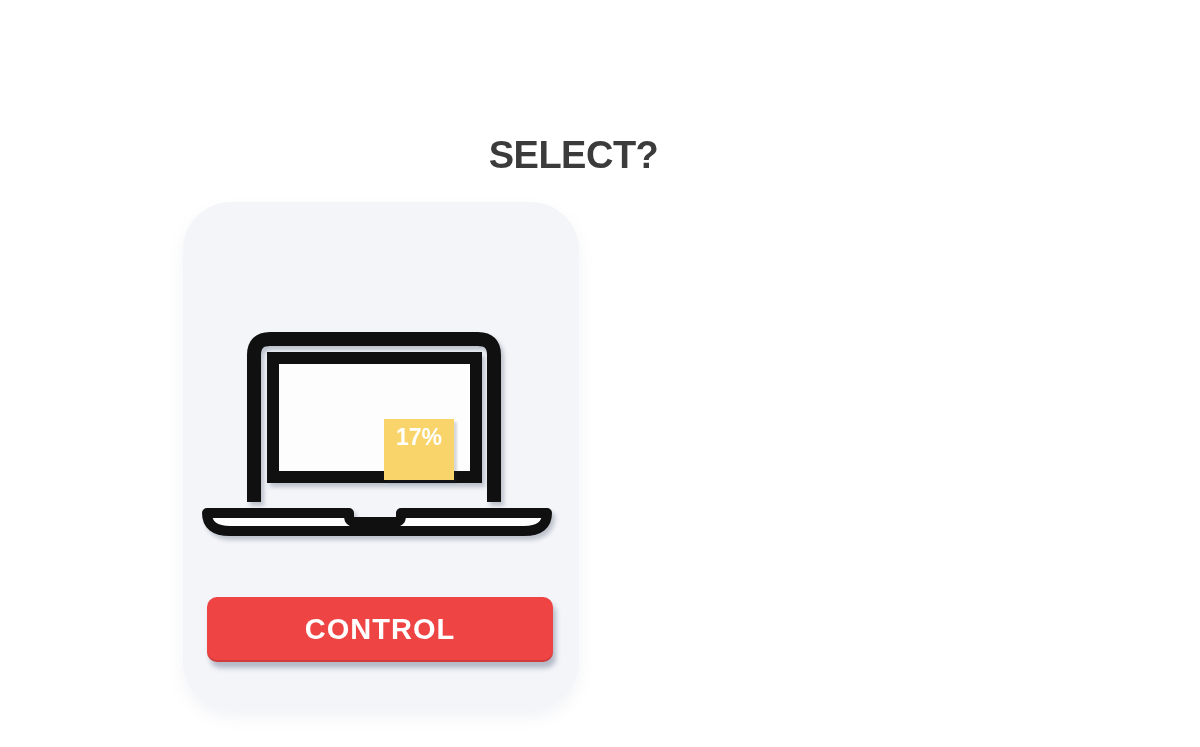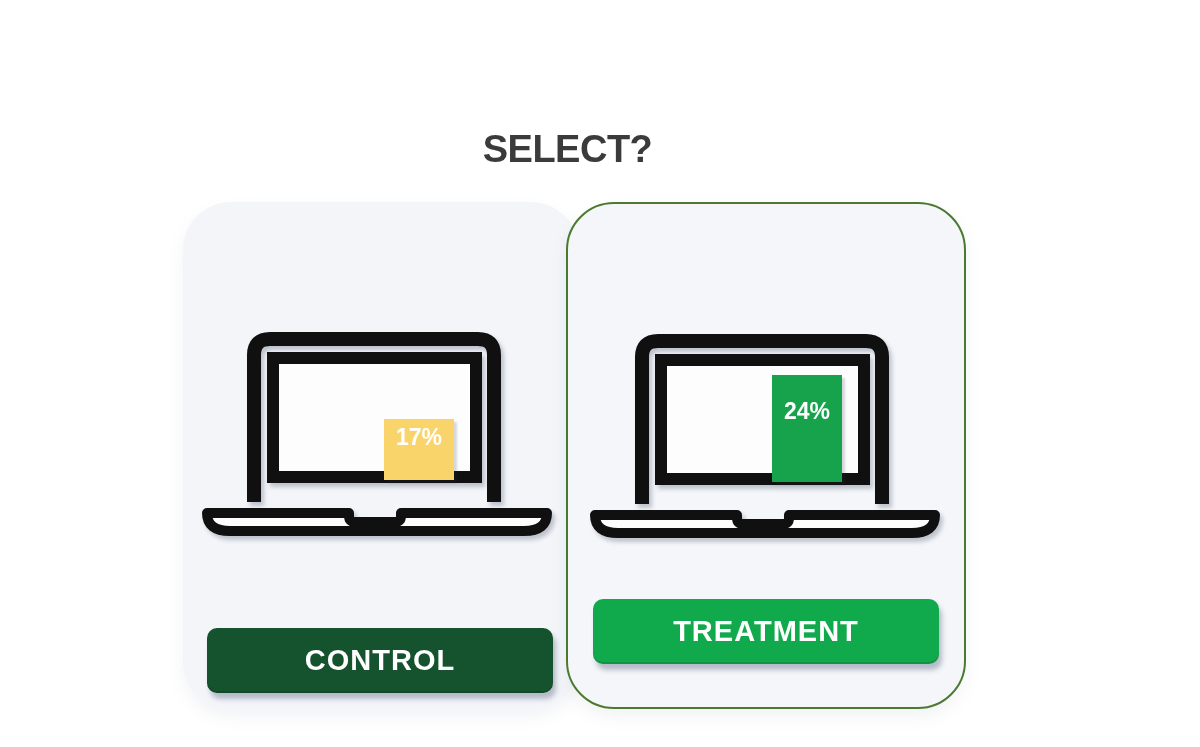--- a/index.html
+++ b/index.html
@@ -16,21 +16,21 @@
   }
   .stage {
     position: absolute;
     inset: 0;
   }
   .title {
     position: absolute;
     left: 0;
     top: 128px;
     width: 1135px;
-    margin: 0;
+    margin: 6px;
     text-align: center;
     font-size: 38px;
     font-weight: 800;
     letter-spacing: -0.5px;
     color: var(--title-color, #3b3b3b);
   }
   .card {
     position: absolute;
     top: 202px;
     height: 507px;
@@ -110,27 +110,17 @@
   <h1 class="title">SELECT?</h1>
 
   <section class="card card--control" style="background: rgb(243, 245, 249);">
     <svg class="laptop" viewBox="0 0 360 215" aria-hidden="true">
       <path class="lid" d="M55 172 V25 Q55 9 71 9 H279 Q295 9 295 25 V172"></path>
       <rect class="screen" x="74" y="28" width="203" height="119"></rect>
       <path class="base" d="M8 183 L150 183 L150 186 Q150 192 156 192 L196 192 Q202 192 202 186 L202 183 L348 183 Q348 201 325 201 L31 201 Q8 201 8 183 Z"></path>
       <rect class="bar" x="185" width="70" y="89" height="61" fill="#F8D46A"></rect>
       <text class="bar-label" x="220" y="115" text-anchor="middle">17%</text>
     </svg>
-    <button class="cta" style="background: #14532d; color: rgb(255, 255, 255); margin-top: 31px;">CONTROL</button>
+    <button class="cta" style="background: #ef4444; color: rgb(255, 255, 255);">CONTROL</button>
   </section>
 
-  <section class="card card--treatment" style="background: rgb(244, 246, 249);">
-    <svg class="laptop" viewBox="0 0 360 215" aria-hidden="true">
-      <path class="lid" d="M55 172 V25 Q55 9 71 9 H279 Q295 9 295 25 V172"></path>
-      <rect class="screen" x="74" y="28" width="203" height="119"></rect>
-      <path class="base" d="M8 183 L150 183 L150 186 Q150 192 156 192 L196 192 Q202 192 202 186 L202 183 L348 183 Q348 201 325 201 L31 201 Q8 201 8 183 Z"></path>
-      <rect class="bar" x="185" width="70" y="43" height="107" fill="#17A34B"></rect>
-      <text class="bar-label" x="220" y="87" text-anchor="middle">24%</text>
-    </svg>
-    <button class="cta" style="background: rgb(16, 170, 77); color: rgb(255, 255, 255);">TREATMENT</button>
-  </section>
 
 </div>
 
 </body></html>

